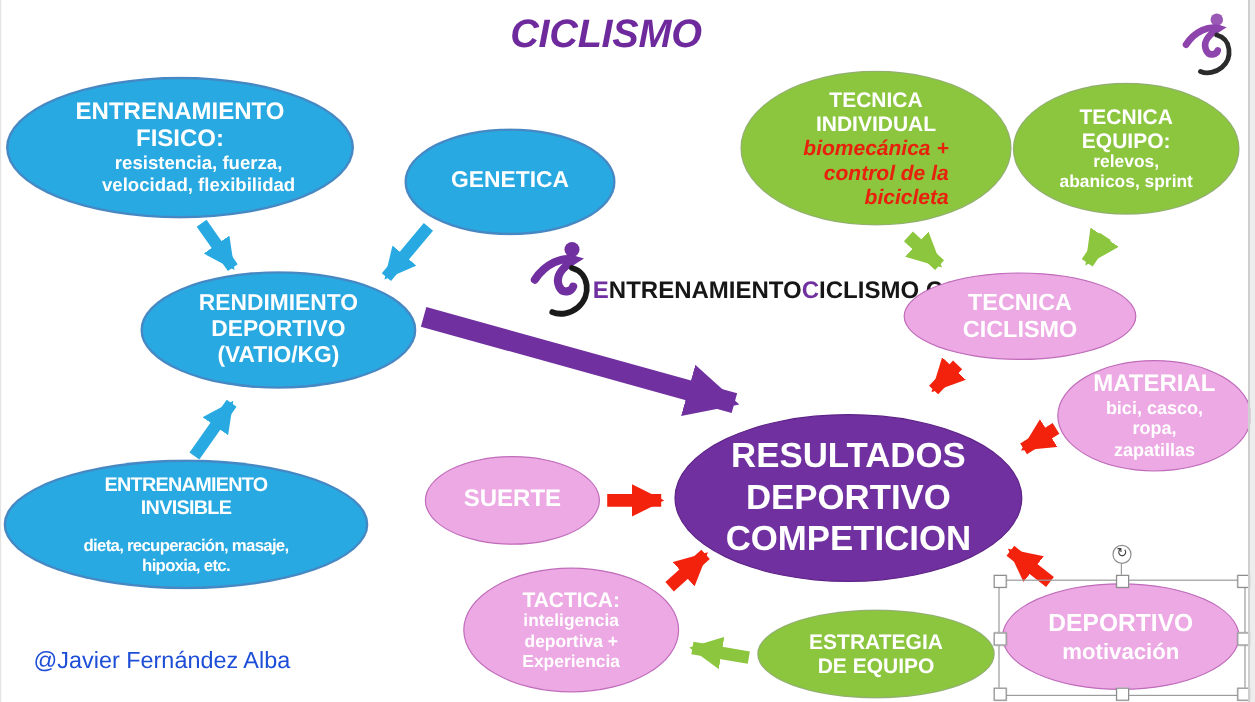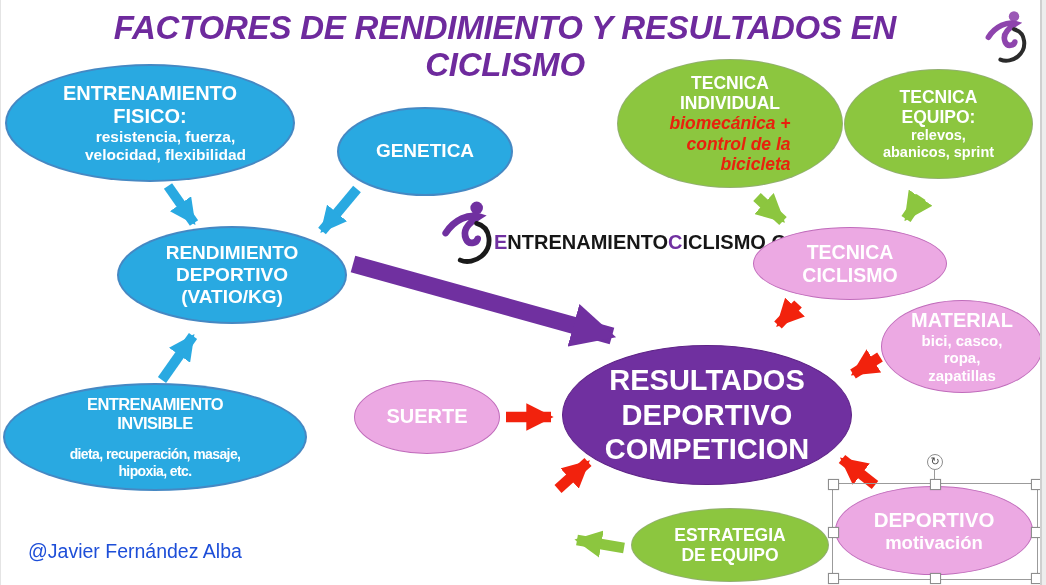--- a/index.html
+++ b/index.html
@@ -53,21 +53,20 @@
   #edge-right-line{position:absolute;left:1040px;top:0;width:2px;height:585px;background:#cfcfcf;z-index:6;}
   #edge-right-fill{position:absolute;left:1042px;top:0;width:4px;height:585px;background:#ededed;z-index:6;}
   #edge-left-line{position:absolute;left:0;top:0;width:1px;height:585px;background:#e4e4e4;z-index:6;}
 </style>
 </head>
 <body>
 
 <div id="canvas">
 
   <div id="title">
-    <div>FACTORES DE RENDIMIENTO Y RESULTADOS EN</div>
     <div>CICLISMO</div>
   </div>
 
   <div id="brand">
     <svg width="58" height="72" viewBox="0 0 60 74">
       <circle cx="40" cy="10" r="6.5" fill="#7030A0"></circle>
       <path d="M8,36 C17,22 32,16 42,19 C31,26 25,33 29,42 C32,49 40,46 41,42" fill="none" stroke="#7030A0" stroke-width="7" stroke-linecap="round"></path>
       <path d="M40,26 C55,30 57,50 45,60 C39,65 30,67 23,64" fill="none" stroke="#1a1a1a" stroke-width="5" stroke-linecap="round"></path>
     </svg>
     <div id="brand-text"><span class="brand-purple">E</span><span>NTRENAMIENTO</span><span class="brand-purple">C</span><span>ICLISMO.COM</span></div>
@@ -135,20 +134,26 @@
     <div class="pre cond" style="font-size:16.5px;">ENTRENAMIENTO
 INVISIBLE</div>
     <div class="pre cond" style="font-size:14px;margin-top:13px;">dieta, recuperación, masaje,
 hipoxia, etc.</div>
   </div>
 
   <div class="node plum" style="left:354px;top:380px;width:146px;height:74px;">
     <div class="pre" style="font-size:20px;">SUERTE</div>
   </div>
 
+  <div class="node plum" style="left:386px;top:473px;width:180px;height:104px;">
+    <div class="pre" style="font-size:17.5px;">TACTICA:</div>
+    <div class="pre" style="font-size:14.5px;">inteligencia
+deportiva +
+Experiencia</div>
+  </div>
 
   <div class="node green" style="left:631px;top:508px;width:198px;height:74px;">
     <div class="pre" style="font-size:17.5px;">ESTRATEGIA
 DE EQUIPO</div>
   </div>
 
   <div class="node plum" style="left:835px;top:486px;width:198px;height:89px;">
     <div class="pre" style="font-size:20.5px;">DEPORTIVO</div>
     <div class="pre" style="font-size:18.5px;">motivación</div>
   </div>

